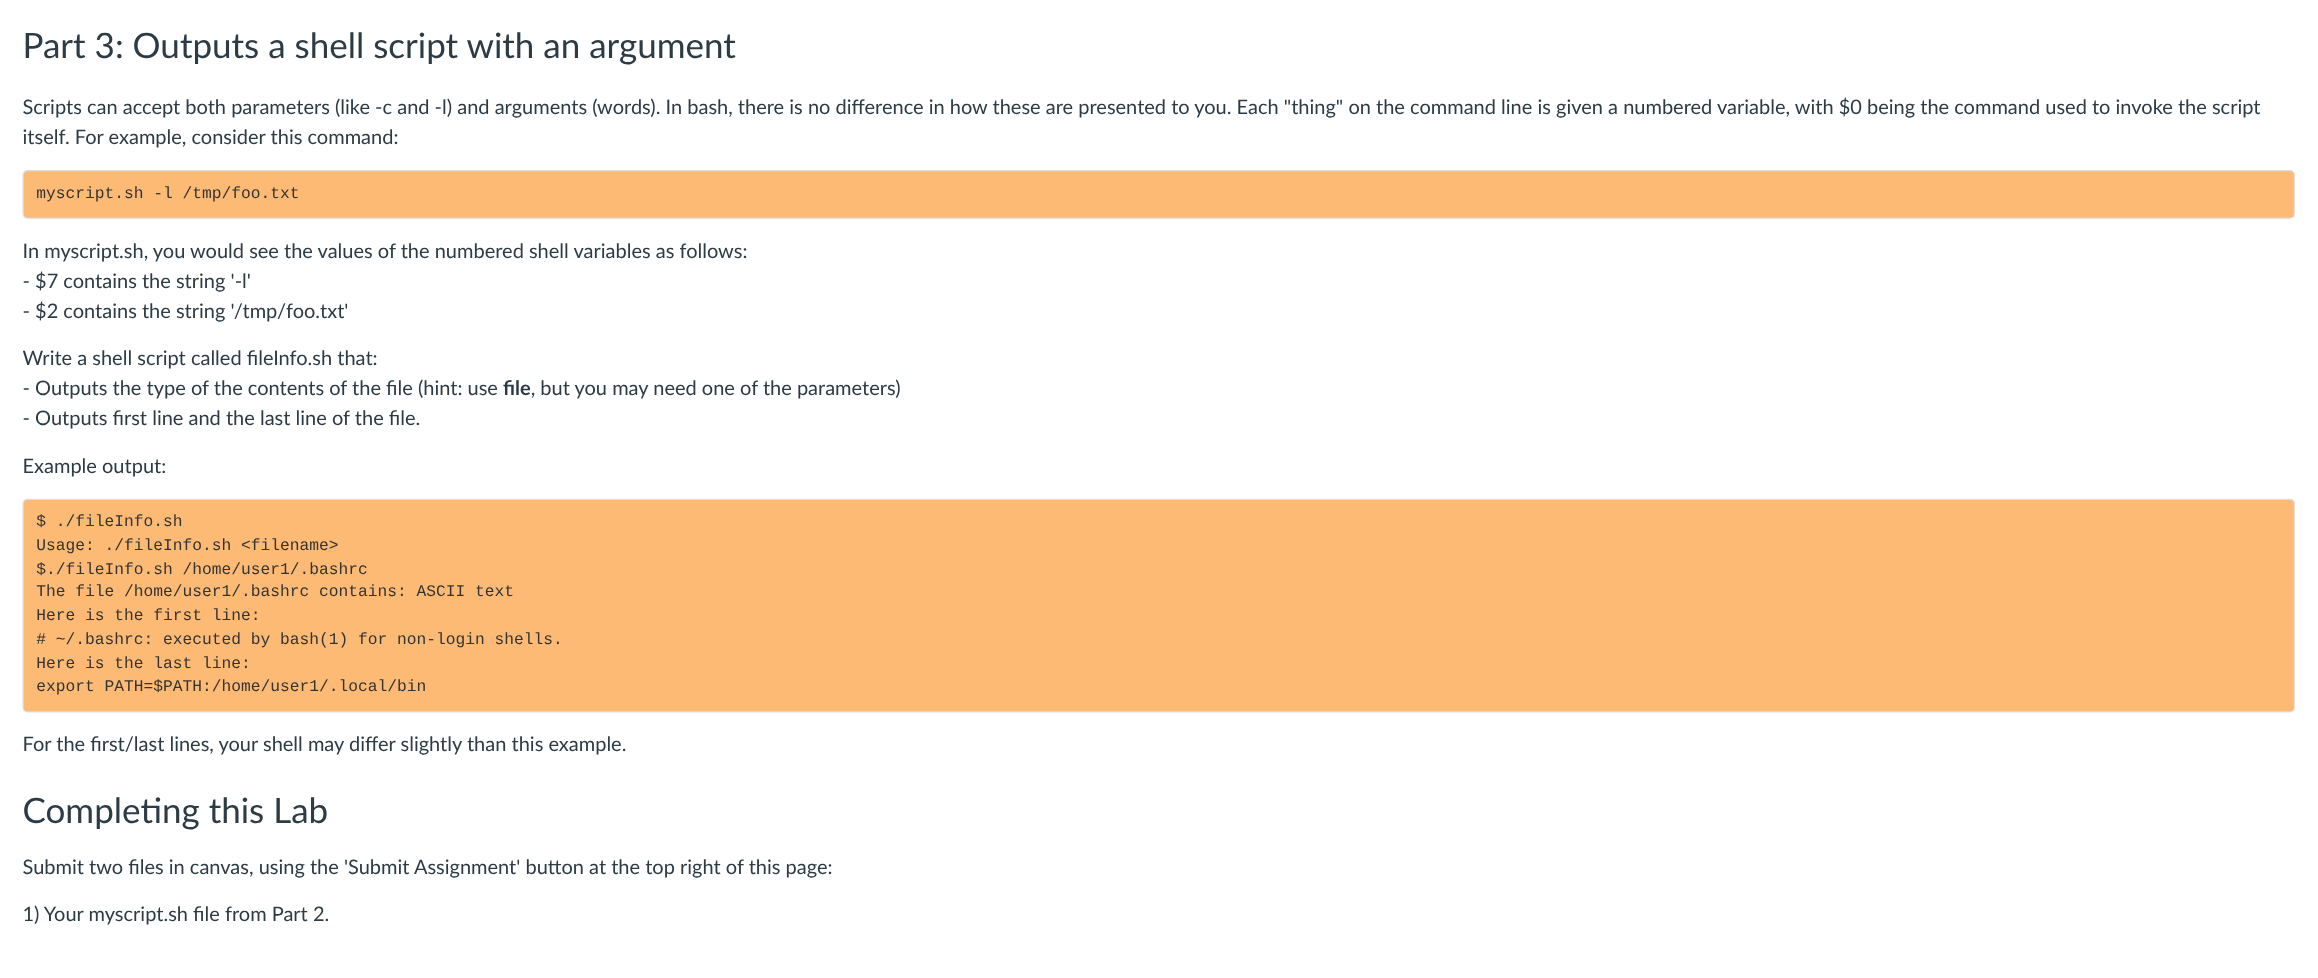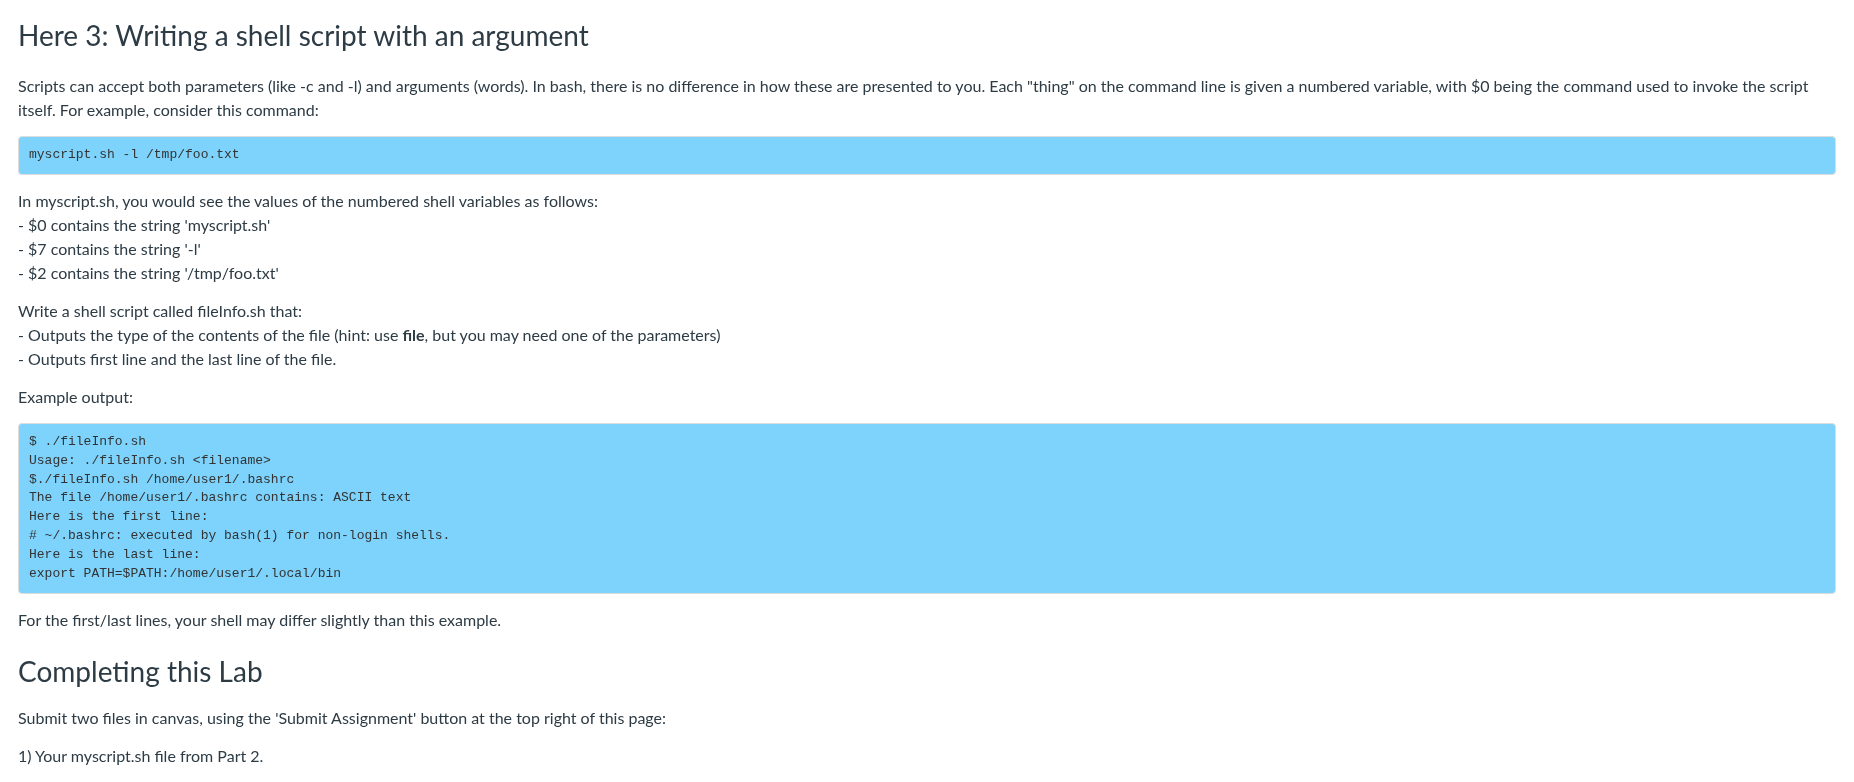--- a/index.html
+++ b/index.html
@@ -21,21 +21,21 @@
       margin: 6px 0 18px 0;
     }
     h2.completing {
       margin-top: 18px;
       margin-bottom: 14px;
     }
     p {
       margin: 0 0 14px 0;
     }
     pre {
-      background-color: #7dd3fc;
+      background-color: #fdba74;
       border: 1px solid #ddd;
       border-radius: 4px;
       padding: 9px 10px;
       font-family: Menlo, Monaco, Consolas, "Courier New", monospace;
       font-size: 13px;
       line-height: 1.45;
       color: #333;
       margin: 0 0 14px 0;
       white-space: pre;
       overflow-x: auto;
@@ -46,29 +46,28 @@
     .inst-block {
       margin-bottom: 14px;
     }
     .inst-line {
       margin: 0;
     }
   </style>
 </head>
 <body>
 
-<h2>Here 3: Writing a shell script with an argument</h2>
+<h2>Part 3: Outputs a shell script with an argument</h2>
 
 <p>Scripts can accept both parameters (like -c and -l) and arguments (words). In bash, there is no difference in how these are presented to you. Each "thing" on the command line is given a numbered variable, with $0 being the command used to invoke the script itself. For example, consider this command:</p>
 
 <pre>myscript.sh -l /tmp/foo.txt</pre>
 
 <div class="inst-block">
   <div class="inst-line">In myscript.sh, you would see the values of the numbered shell variables as follows:</div>
-  <div class="inst-line">- $0 contains the string 'myscript.sh'</div>
   <div class="inst-line">- $7 contains the string '-l'</div>
   <div class="inst-line">- $2 contains the string '/tmp/foo.txt'</div>
 </div>
 
 <div class="inst-block">
   <div class="inst-line">Write a shell script called fileInfo.sh that:</div>
   <div class="inst-line"><span>- Outputs the type of the contents of the file (hint: use </span><b>file</b><span>, but you may need one of the parameters)</span></div>
   <div class="inst-line">- Outputs first line and the last line of the file.</div>
 </div>
 

